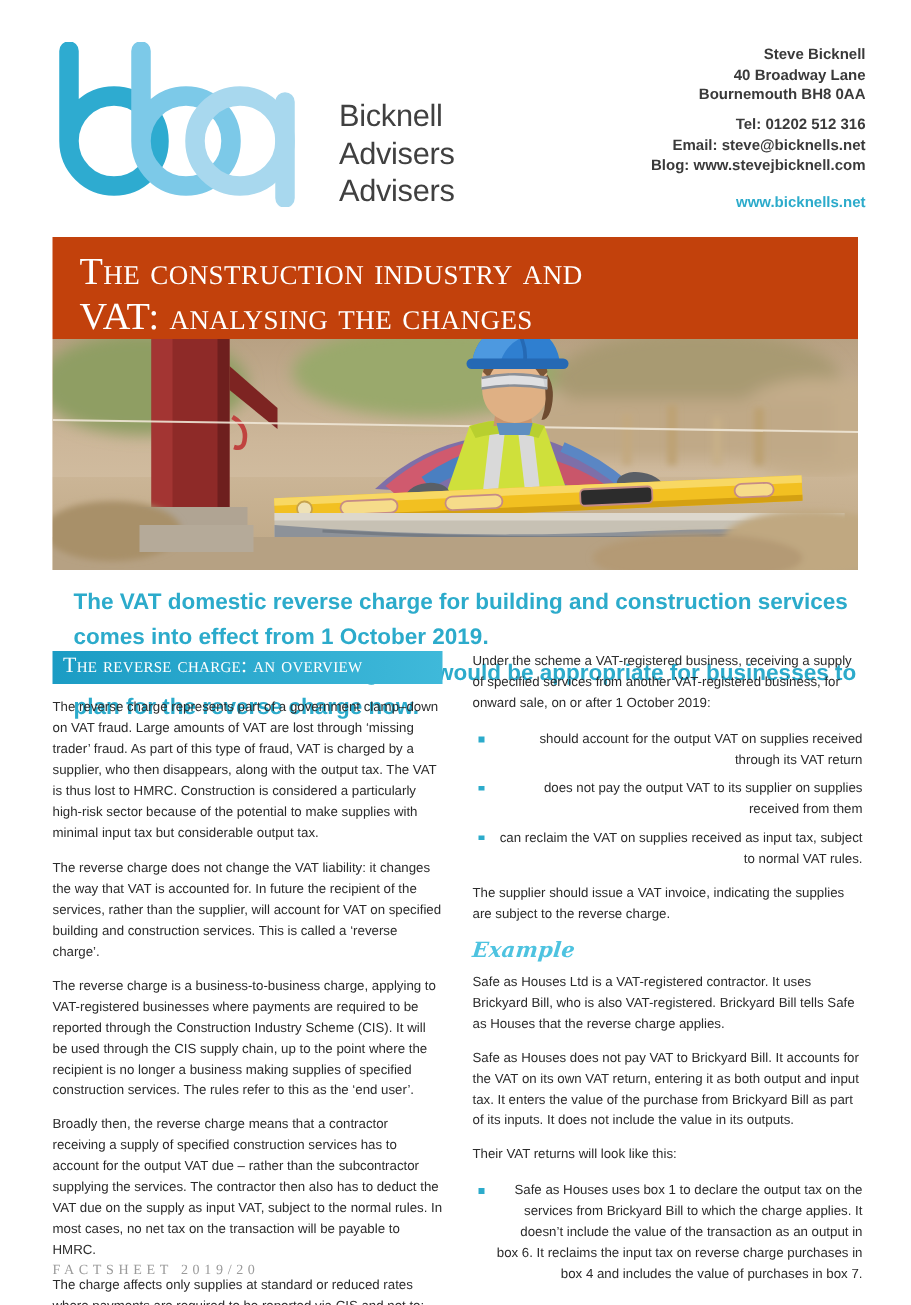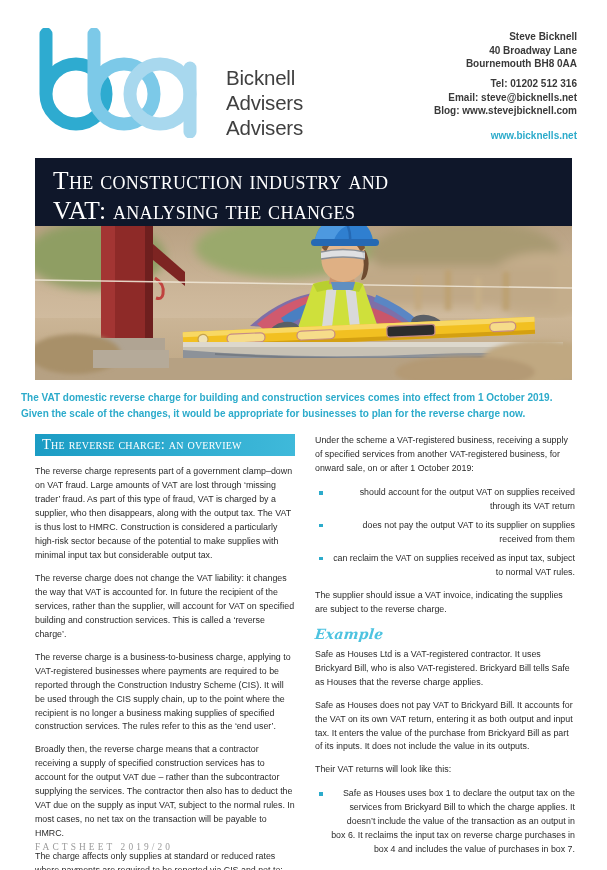--- a/index.html
+++ b/index.html
@@ -55,21 +55,21 @@
     margin-top: 11px;
     color: #2cabcb;
     font-weight: 700;
   }
 
   
   .banner {
     position: absolute;
     top: 158px; left: 35px;
     width: 537px; height: 68px;
-    background: #0f172a;
+    background: #c2410c;
     padding: 8px 16px 12px 18px;
   }
   .banner-title {
     color: #ffffff;
     font-family: "Liberation Serif", serif;
     font-size: 25.5px;
     line-height: 1.17;
     font-variant: small-caps;
     letter-spacing: 0.3px;
   }
@@ -80,24 +80,24 @@
     top: 226px; left: 35px;
     width: 537px; height: 154px;
     overflow: hidden;
     background: #c9b191;
   }
   .hero svg { display: block; width: 537px; height: 154px; }
 
   
   .intro {
     position: absolute;
-    top: 390px; left: 21px;
+    top: 390px; left: 49px;
     width: 540px;
     color: #2cabcb;
-    font-size: 10px;
+    font-size: 15px;
     font-weight: bold;
     line-height: 1.55;
   }
 
   
   .cols {
     position: absolute;
     top: 434px; left: 35px;
     width: 540px; height: 400px;
     display: flex;

